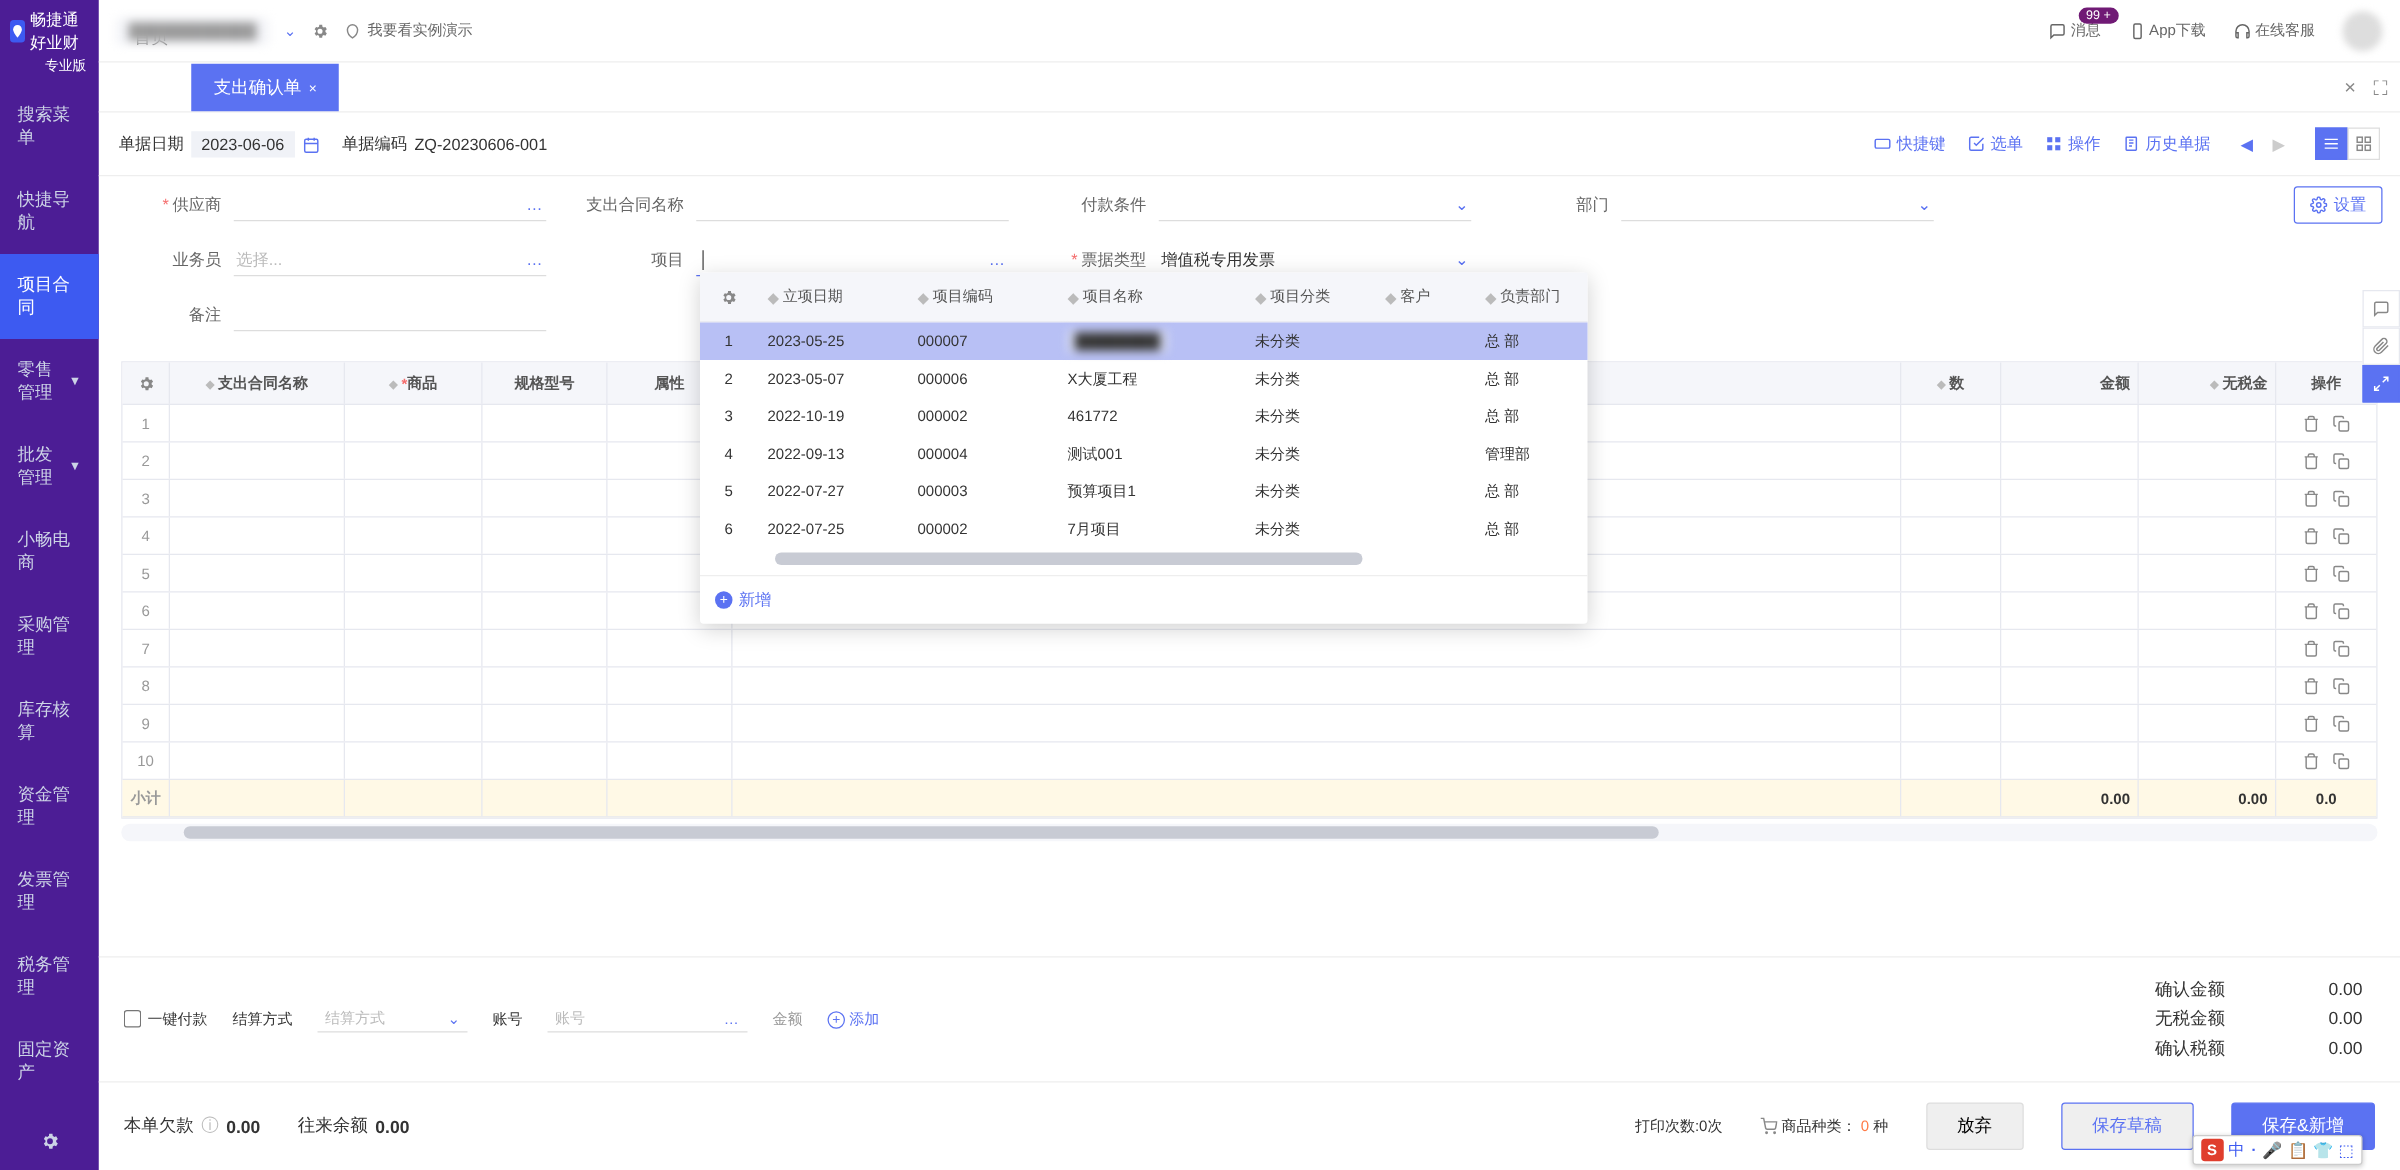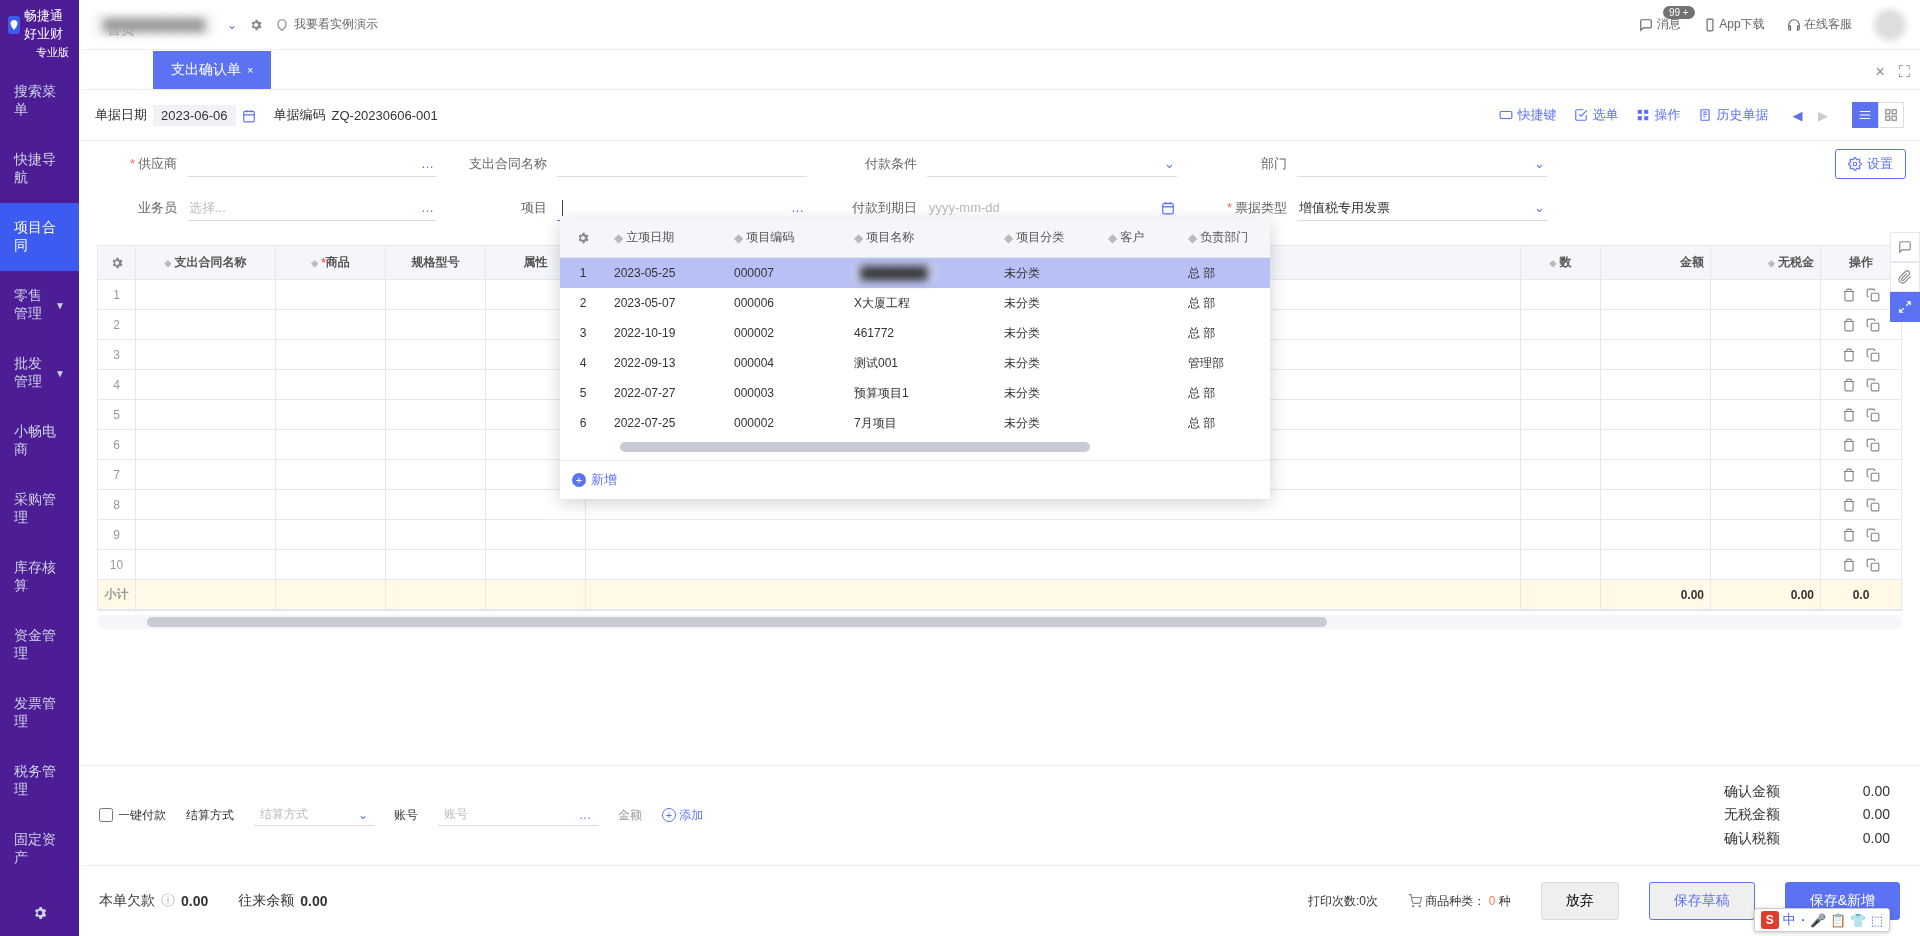--- a/index.html
+++ b/index.html
@@ -24,21 +24,21 @@
 .main { flex: 1; display: flex; flex-direction: column; min-width: 0; }
 
 
 .topbar { height: 50px; display: flex; align-items: center; padding: 0 14px; border-bottom: 1px solid #eee; }
 .topbar-left { display: flex; align-items: center; gap: 12px; }
 .company { background: #f3f4f8; padding: 4px 10px; border-radius: 3px; color: #999; filter: blur(4px); }
 .demo-link { color: #666; display: flex; align-items: center; gap: 5px; }
 .topbar-spacer { flex: 1; }
 .topbar-right { display: flex; align-items: center; gap: 22px; color: #666; }
 .badge { position: relative; }
-.badge-count { position: absolute; top: -10px; right: -14px; background: #737373; color: #fff; border-radius: 10px; padding: 1px 6px; font-size: 10px; }
+.badge-count { position: absolute; top: -10px; right: -14px; background: #701a75; color: #fff; border-radius: 10px; padding: 1px 6px; font-size: 10px; }
 .avatar { width: 32px; height: 32px; background: #ddd; border-radius: 50%; filter: blur(3px); }
 
 
 .tabbar { height: 40px; display: flex; align-items: flex-end; padding: 0 10px; border-bottom: 1px solid #eee; justify-content: space-between; }
 .tabs { display: flex; }
 .tab { padding: 10px 18px; font-size: 14px; cursor: pointer; color: #555; }
 .tab.active { background: #5b72f2; color: #fff; margin-top: 40px; }
 .tab .close { margin-left: 6px; font-size: 11px; }
 .tabbar-right { display: flex; gap: 14px; padding-bottom: 8px; color: #888; font-size: 16px; }
 
@@ -397,37 +397,31 @@
             </div>
         </div>
         <div class="form-field">
           <div class="lbl"><span>项目</span></div>
           <div class="inp active">
               <span style="color:#333">│</span>
               <span class="ellips">…</span>
             </div>
         </div>
         <div class="form-field">
-          <div class="lbl"><span>付款到期日</span></div>
-          <div class="inp">
-              <span>yyyy-mm-dd</span>
-            <span class="chev">
-              <svg class="icon" viewBox="0 0 24 24" style="fill:none;stroke:#5b72f2;stroke-width:2">
-                  <rect x="3" y="4" width="18" height="18" rx="2"></rect>
-                  <path d="M16 2v4M8 2v4M3 10h18"></path>
-                </svg>
-            </span>
-          </div>
-        </div>
-        <div class="form-field">
           <div class="lbl"><span class="req">*</span><span>票据类型</span></div>
           <div class="inp">
               <span style="color:#333">增值税专用发票</span>
               <span class="chev">⌄</span>
             </div>
+        </div>
+      </div>
+      <div class="form-row">
+        <div class="form-field">
+          <div class="lbl"><span>备注</span></div>
+          <div class="inp wide" style="width:1300px"></div>
         </div>
       </div>
     </div>
 
     <div class="popup">
       <div class="pop-head">
         <div class="pth gear">
           <svg class="icon" viewBox="0 0 24 24" style="fill:#888">
               <path d="M19.4 13a7.5 7.5 0 000-2l2-1.6-2-3.4-2.4.8a7.5 7.5 0 00-1.7-1L15 3h-4l-.3 2.8a7.5 7.5 0 00-1.7 1L6.6 6 4.6 9.4 6.6 11a7.5 7.5 0 000 2l-2 1.6 2 3.4 2.4-.8a7.5 7.5 0 001.7 1L11 21h4l.3-2.8a7.5 7.5 0 001.7-1l2.4.8 2-3.4zM12 15.5A3.5 3.5 0 1115.5 12 3.5 3.5 0 0112 15.5z"></path>
             </svg>

